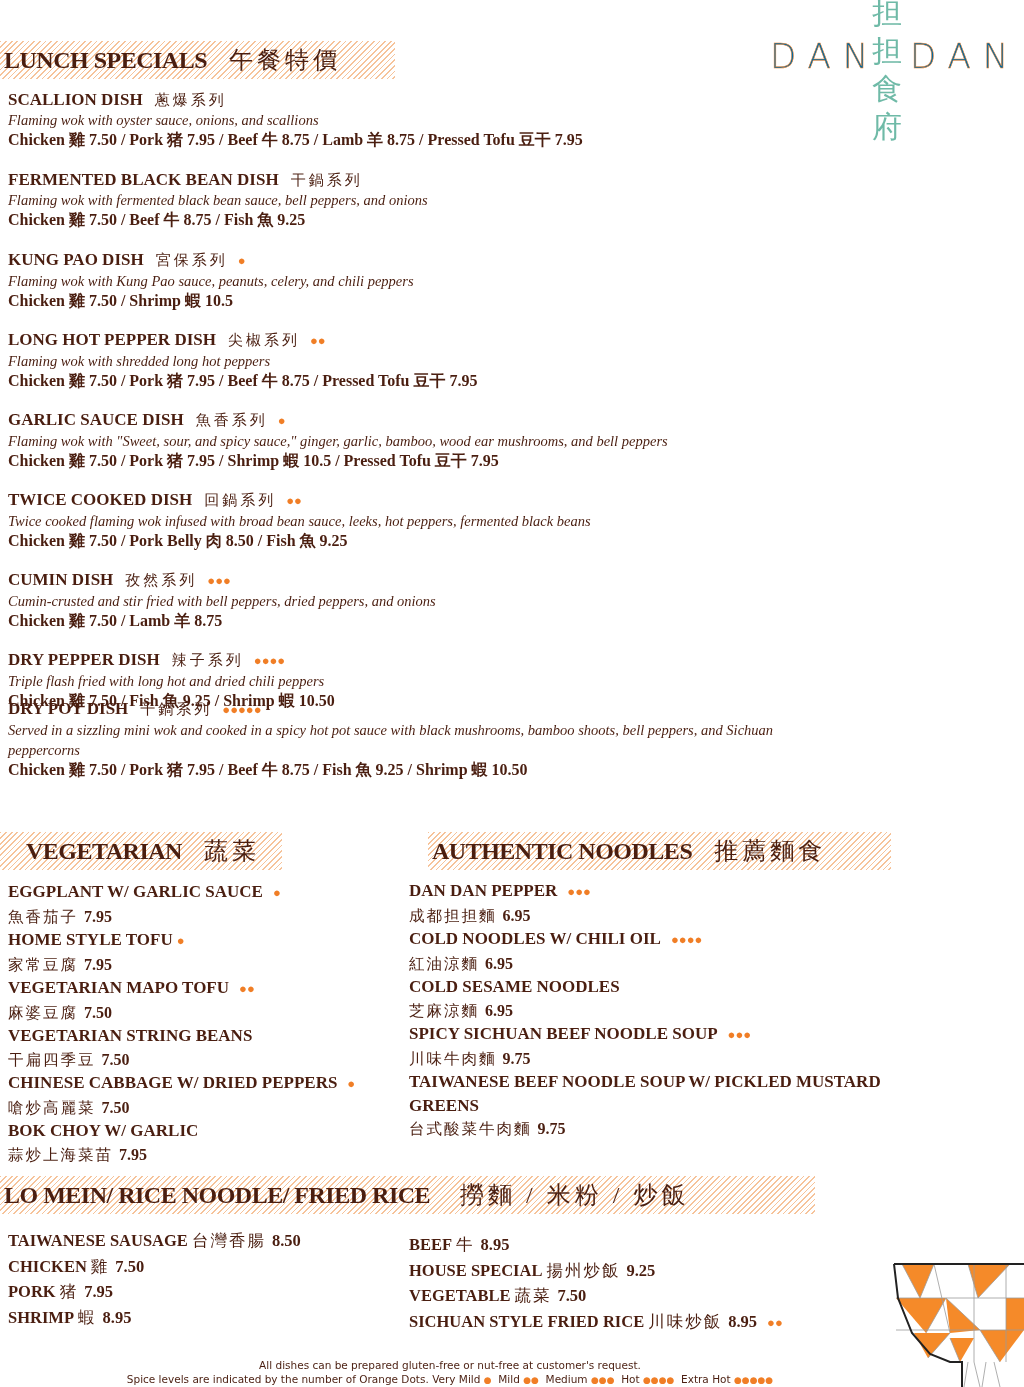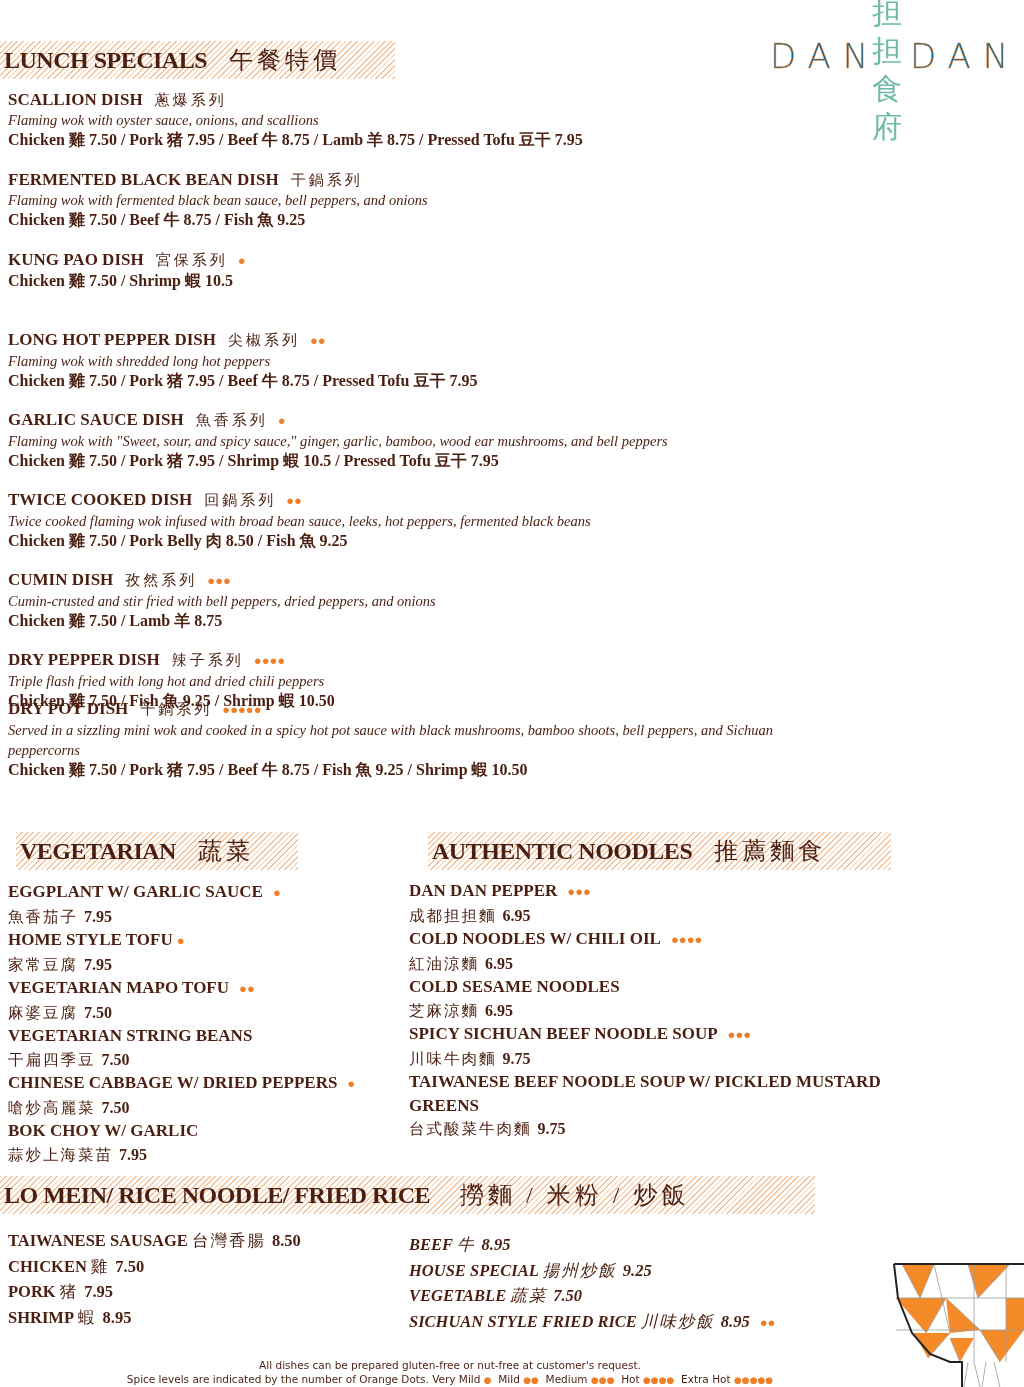--- a/index.html
+++ b/index.html
@@ -70,20 +70,21 @@
 </div>
 
 <div class="dish" style="top:170px;">
   <div class="name"><span>FERMENTED BLACK BEAN DISH</span><span class="zh">干鍋系列</span></div>
   <div class="desc">Flaming wok with fermented black bean sauce, bell peppers, and onions</div>
   <div class="prices">Chicken 雞 7.50 / Beef 牛 8.75 / Fish 魚 9.25</div>
 </div>
 
 <div class="dish" style="top:250px;">
   <div class="name"><span>KUNG PAO DISH</span><span class="zh">宮保系列</span><span class="dots">●</span></div>
+  <div class="desc">Flaming wok with Kung Pao sauce, peanuts, celery, and chili peppers</div>
   <div class="prices">Chicken 雞 7.50 / Shrimp 蝦 10.5</div>
 </div>
 
 <div class="dish" style="top:330px;">
   <div class="name"><span>LONG HOT PEPPER DISH</span><span class="zh">尖椒系列</span><span class="dots">●●</span></div>
   <div class="desc">Flaming wok with shredded long hot peppers</div>
   <div class="prices">Chicken 雞 7.50 / Pork 猪 7.95 / Beef 牛 8.75 / Pressed Tofu 豆干 7.95</div>
 </div>
 
 <div class="dish" style="top:410px;">
@@ -109,21 +110,21 @@
   <div class="desc">Triple flash fried with long hot and dried chili peppers</div>
   <div class="prices">Chicken 雞 7.50 / Fish 魚 9.25 / Shrimp 蝦 10.50</div>
 </div>
 
 <div class="dish" style="top:699px; width:800px;">
   <div class="name"><span>DRY POT DISH</span><span class="zh">干鍋系列</span><span class="dots">●●●●●</span></div>
   <div class="desc">Served in a sizzling mini wok and cooked in a spicy hot pot sauce with black mushrooms, bamboo shoots, bell peppers, and Sichuan peppercorns</div>
   <div class="prices">Chicken 雞 7.50 / Pork 猪 7.95 / Beef 牛 8.75 / Fish 魚 9.25 / Shrimp 蝦 10.50</div>
 </div>
 
-<div class="band" style="left:16px; top:832px; width:282px;">
+<div class="band" style="left:0; top:832px; width:282px;justify-content:center;">
   <span>VEGETARIAN</span>
   <span class="zh">蔬菜</span>
 </div>
 
 <div class="list" style="left:8px; top:880px;">
   <div class="li-name"><span>EGGPLANT W/ GARLIC SAUCE</span><span class="dots">●</span></div>
   <div class="li-zh"><span>魚香茄子</span><span class="price">7.95</span></div>
   <div class="li-name"><span>HOME STYLE TOFU</span><span class="dots" style="margin-left:4px">●</span></div>
   <div class="li-zh"><span>家常豆腐</span><span class="price">7.95</span></div>
   <div class="li-name"><span>VEGETARIAN MAPO TOFU</span><span class="dots">●●</span></div>
@@ -160,21 +161,21 @@
   <span class="zh" style="margin-left:30px;">撈麵 / 米粉 / 炒飯</span>
 </div>
 
 <div class="list" style="left:8px; top:1228px;">
   <div class="fr-item"><span>TAIWANESE SAUSAGE</span><span class="zh">台灣香腸</span><span class="price">8.50</span></div>
   <div class="fr-item"><span>CHICKEN</span><span class="zh">雞</span><span class="price">7.50</span></div>
   <div class="fr-item"><span>PORK</span><span class="zh">猪</span><span class="price">7.95</span></div>
   <div class="fr-item"><span>SHRIMP</span><span class="zh">蝦</span><span class="price">8.95</span></div>
 </div>
 
-<div class="list" style="left:409px; top:1232px;font-style:italic;">
+<div class="list" style="left:409px; top:1232px;">
   <div class="fr-item"><span>BEEF</span><span class="zh">牛</span><span class="price">8.95</span></div>
   <div class="fr-item"><span>HOUSE SPECIAL</span><span class="zh">揚州炒飯</span><span class="price">9.25</span></div>
   <div class="fr-item"><span>VEGETABLE</span><span class="zh">蔬菜</span><span class="price">7.50</span></div>
   <div class="fr-item"><span>SICHUAN STYLE FRIED RICE</span><span class="zh">川味炒飯</span><span class="price">8.95</span><span class="dots">●●</span></div>
 </div>
 
 <svg class="bowl" viewBox="0 0 134 129">
   <defs>
     <clipPath id="bowlclip">
       <path d="M4 6 L134 6 L134 129 L140 129 L140 116 L136 116 L136 104 L30 104 L22 96 L8 80 L4 40 Z"></path>

